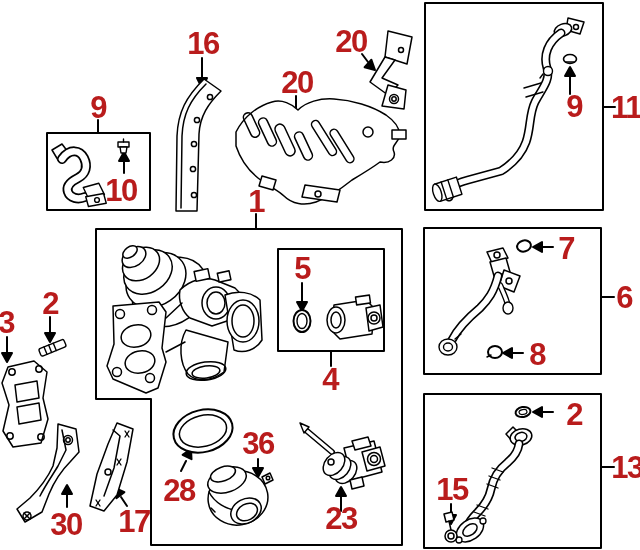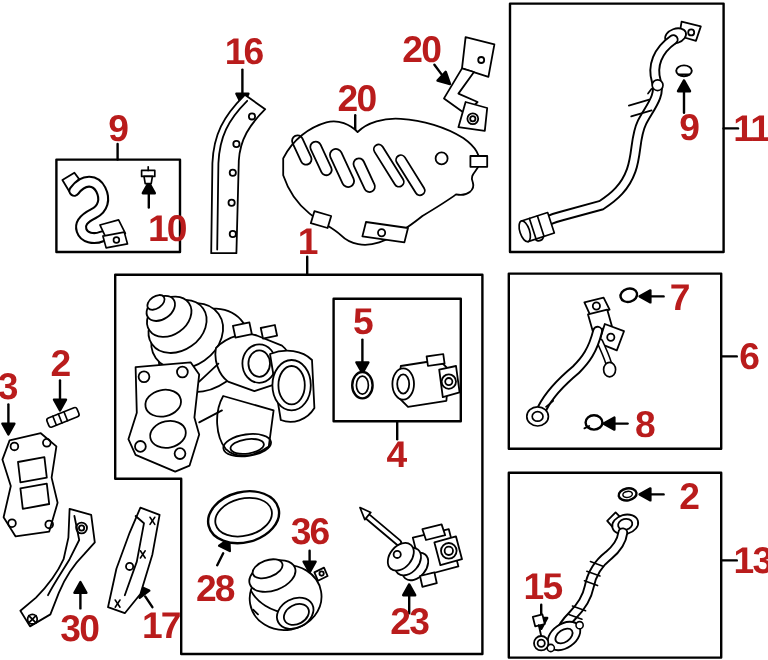--- a/index.html
+++ b/index.html
@@ -368,21 +368,21 @@
 
   <div class="label" style="left:256px;top:201px">1</div>
   <div class="label" style="left:50px;top:303px">2</div>
   <div class="label" style="left:6px;top:322px">3</div>
   <div class="label" style="left:330px;top:379px">4</div>
   <div class="label" style="left:302px;top:268px">5</div>
   <div class="label" style="left:624px;top:297px">6</div>
   <div class="label" style="left:566px;top:248px">7</div>
   <div class="label" style="left:537px;top:354px">8</div>
   <div class="label" style="left:98px;top:107px">9</div>
-  <div class="label" style="left:139px;top:190px">10</div>
+  <div class="label" style="left:121px;top:190px">10</div>
   <div class="label" style="left:626px;top:107px">11</div>
   <div class="label" style="left:574px;top:106px">9</div>
   <div class="label" style="left:627px;top:467px">13</div>
   <div class="label" style="left:574px;top:414px">2</div>
   <div class="label" style="left:452px;top:489px">15</div>
   <div class="label" style="left:203px;top:43px">16</div>
   <div class="label" style="left:134px;top:521px">17</div>
   <div class="label" style="left:351px;top:41px">20</div>
   <div class="label" style="left:297px;top:82px">20</div>
   <div class="label" style="left:66px;top:524px">30</div>

